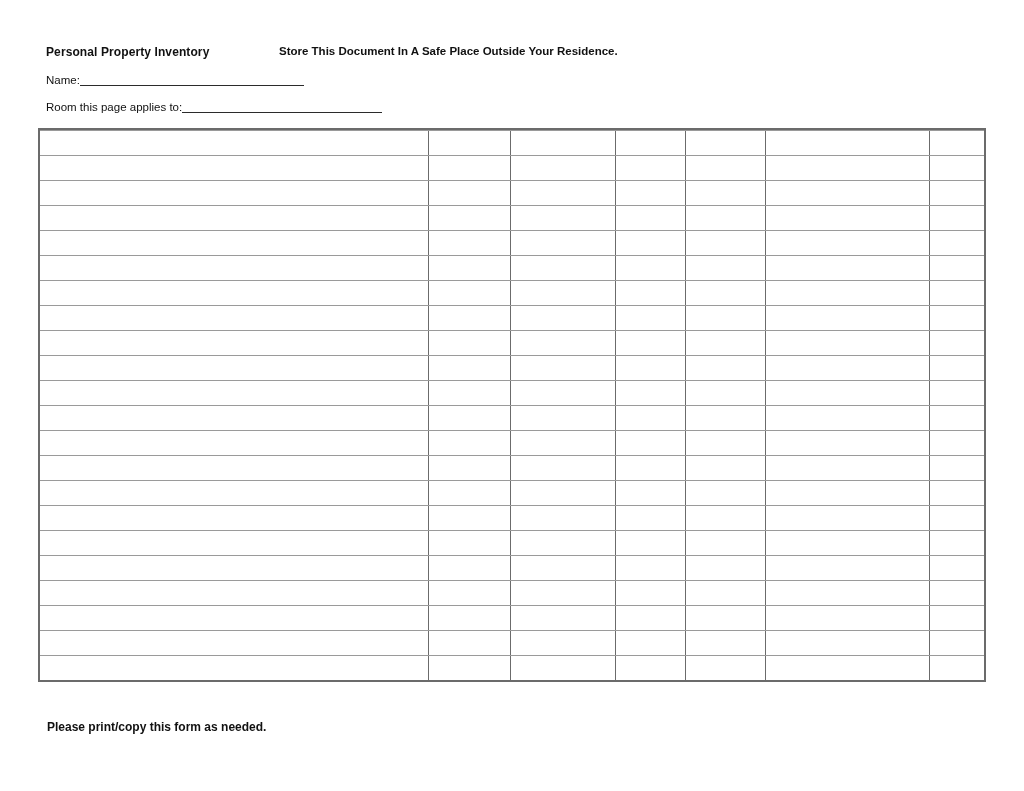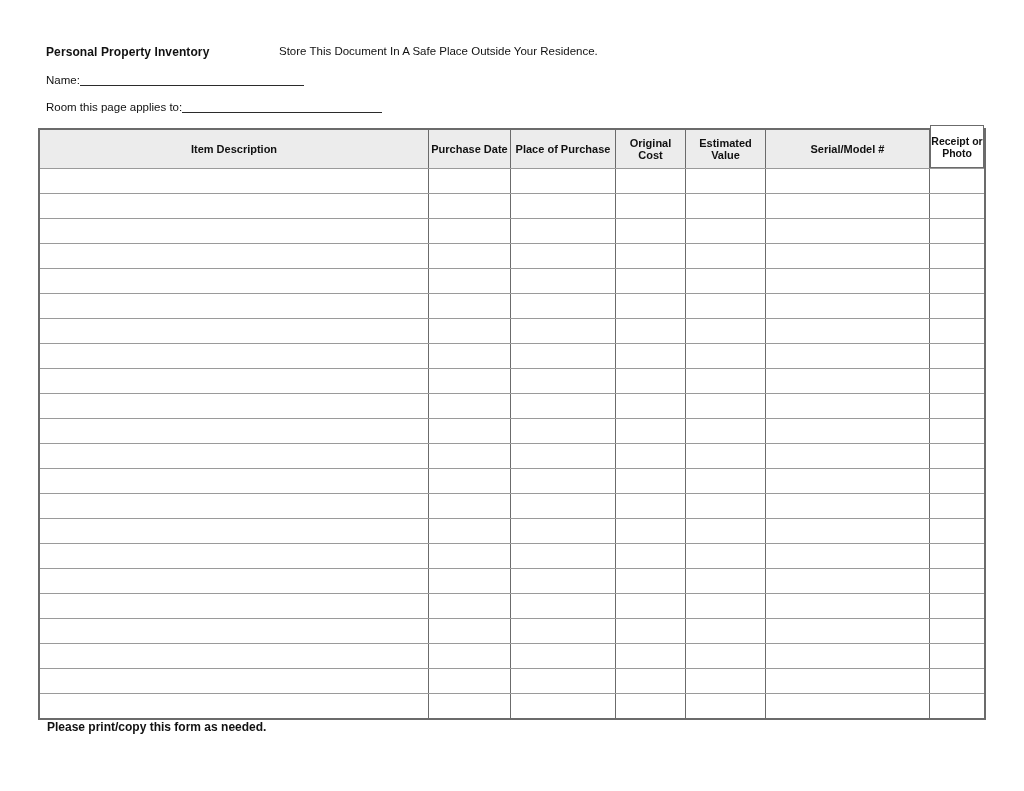--- a/index.html
+++ b/index.html
@@ -16,21 +16,21 @@
     position: absolute;
     left: 46px; top: 45px;
     font-size: 12px;
     font-weight: 700;
     letter-spacing: 0.1px;
   }
   .notice {
     position: absolute;
     left: 279px; top: 45px;
     font-size: 11.5px;
-    font-weight: 400;
+    font-weight: 700;
   }
   .field {
     position: absolute;
     left: 46px;
     font-size: 11.5px;
     white-space: nowrap;
   }
   .field-name { top: 72px; }
   .field-room { top: 99px; }
   .blank-line {
@@ -105,29 +105,20 @@
 
   <div class="field field-name">
     <span>Name:</span><span class="blank-line line-name"></span>
   </div>
 
   <div class="field field-room">
     <span>Room this page applies to:</span><span class="blank-line line-room"></span>
   </div>
 
   <div class="tbl">
-    <div class="row hrow">
-      <div class="hcell">Item Description</div>
-      <div class="hcell">Purchase Date</div>
-      <div class="hcell">Place of Purchase</div>
-      <div class="hcell">Original Cost</div>
-      <div class="hcell">Estimated Value</div>
-      <div class="hcell">Serial/Model #</div>
-      <div class="hcell receipt">Receipt or Photo</div>
-    </div>
     <div>
         <div class="row brow">
           <div class="bcell"></div>
           <div class="bcell"></div>
           <div class="bcell"></div>
           <div class="bcell"></div>
           <div class="bcell"></div>
           <div class="bcell"></div>
           <div class="bcell"></div>
         </div>

